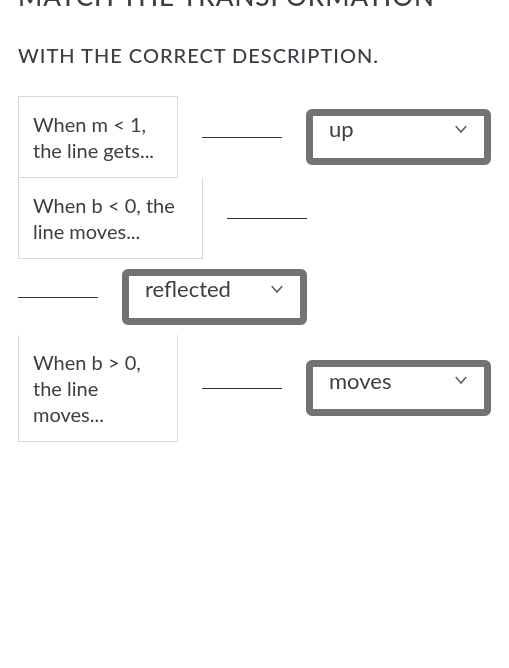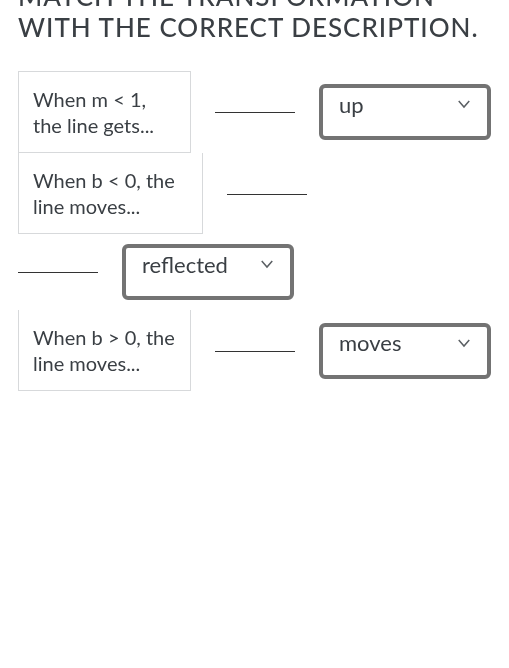--- a/index.html
+++ b/index.html
@@ -20,25 +20,26 @@
   .heading-cut {
     font-size: 26px;
     font-weight: 500;
     letter-spacing: 1px;
     line-height: 1.1;
     color: #3a3f44;
     margin-top: -18px;
     white-space: pre;
   }
   .heading {
-    font-size: 26px;
+    font-size: 20px;
     font-weight: 500;
     letter-spacing: 1px;
     line-height: 1.25;
     color: #3a3f44;
+    margin-top: 32px;
   }
   .match-area {
     display: flex;
     flex-direction: column;
   }
   .row {
     display: flex;
     align-items: stretch;
     gap: 24px;
   }
@@ -70,23 +71,23 @@
     height: 0;
     border-top: 1.5px solid #333;
   }
   .answer-wrap {
     flex: 1;
     display: flex;
     align-items: center;
     padding: 10px 0;
   }
   .select {
-    width: 172px;
+    width: 185px;
     height: 56px;
-    border: 4px solid #737373;
+    border: 7px solid #737373;
     border-radius: 6px;
     background: #ffffff;
     display: flex;
     align-items: center;
     justify-content: space-between;
     padding: 0 14px 16px 16px;
     font-size: 22px;
     color: #3a3f44;
     cursor: pointer;
     user-select: none;

